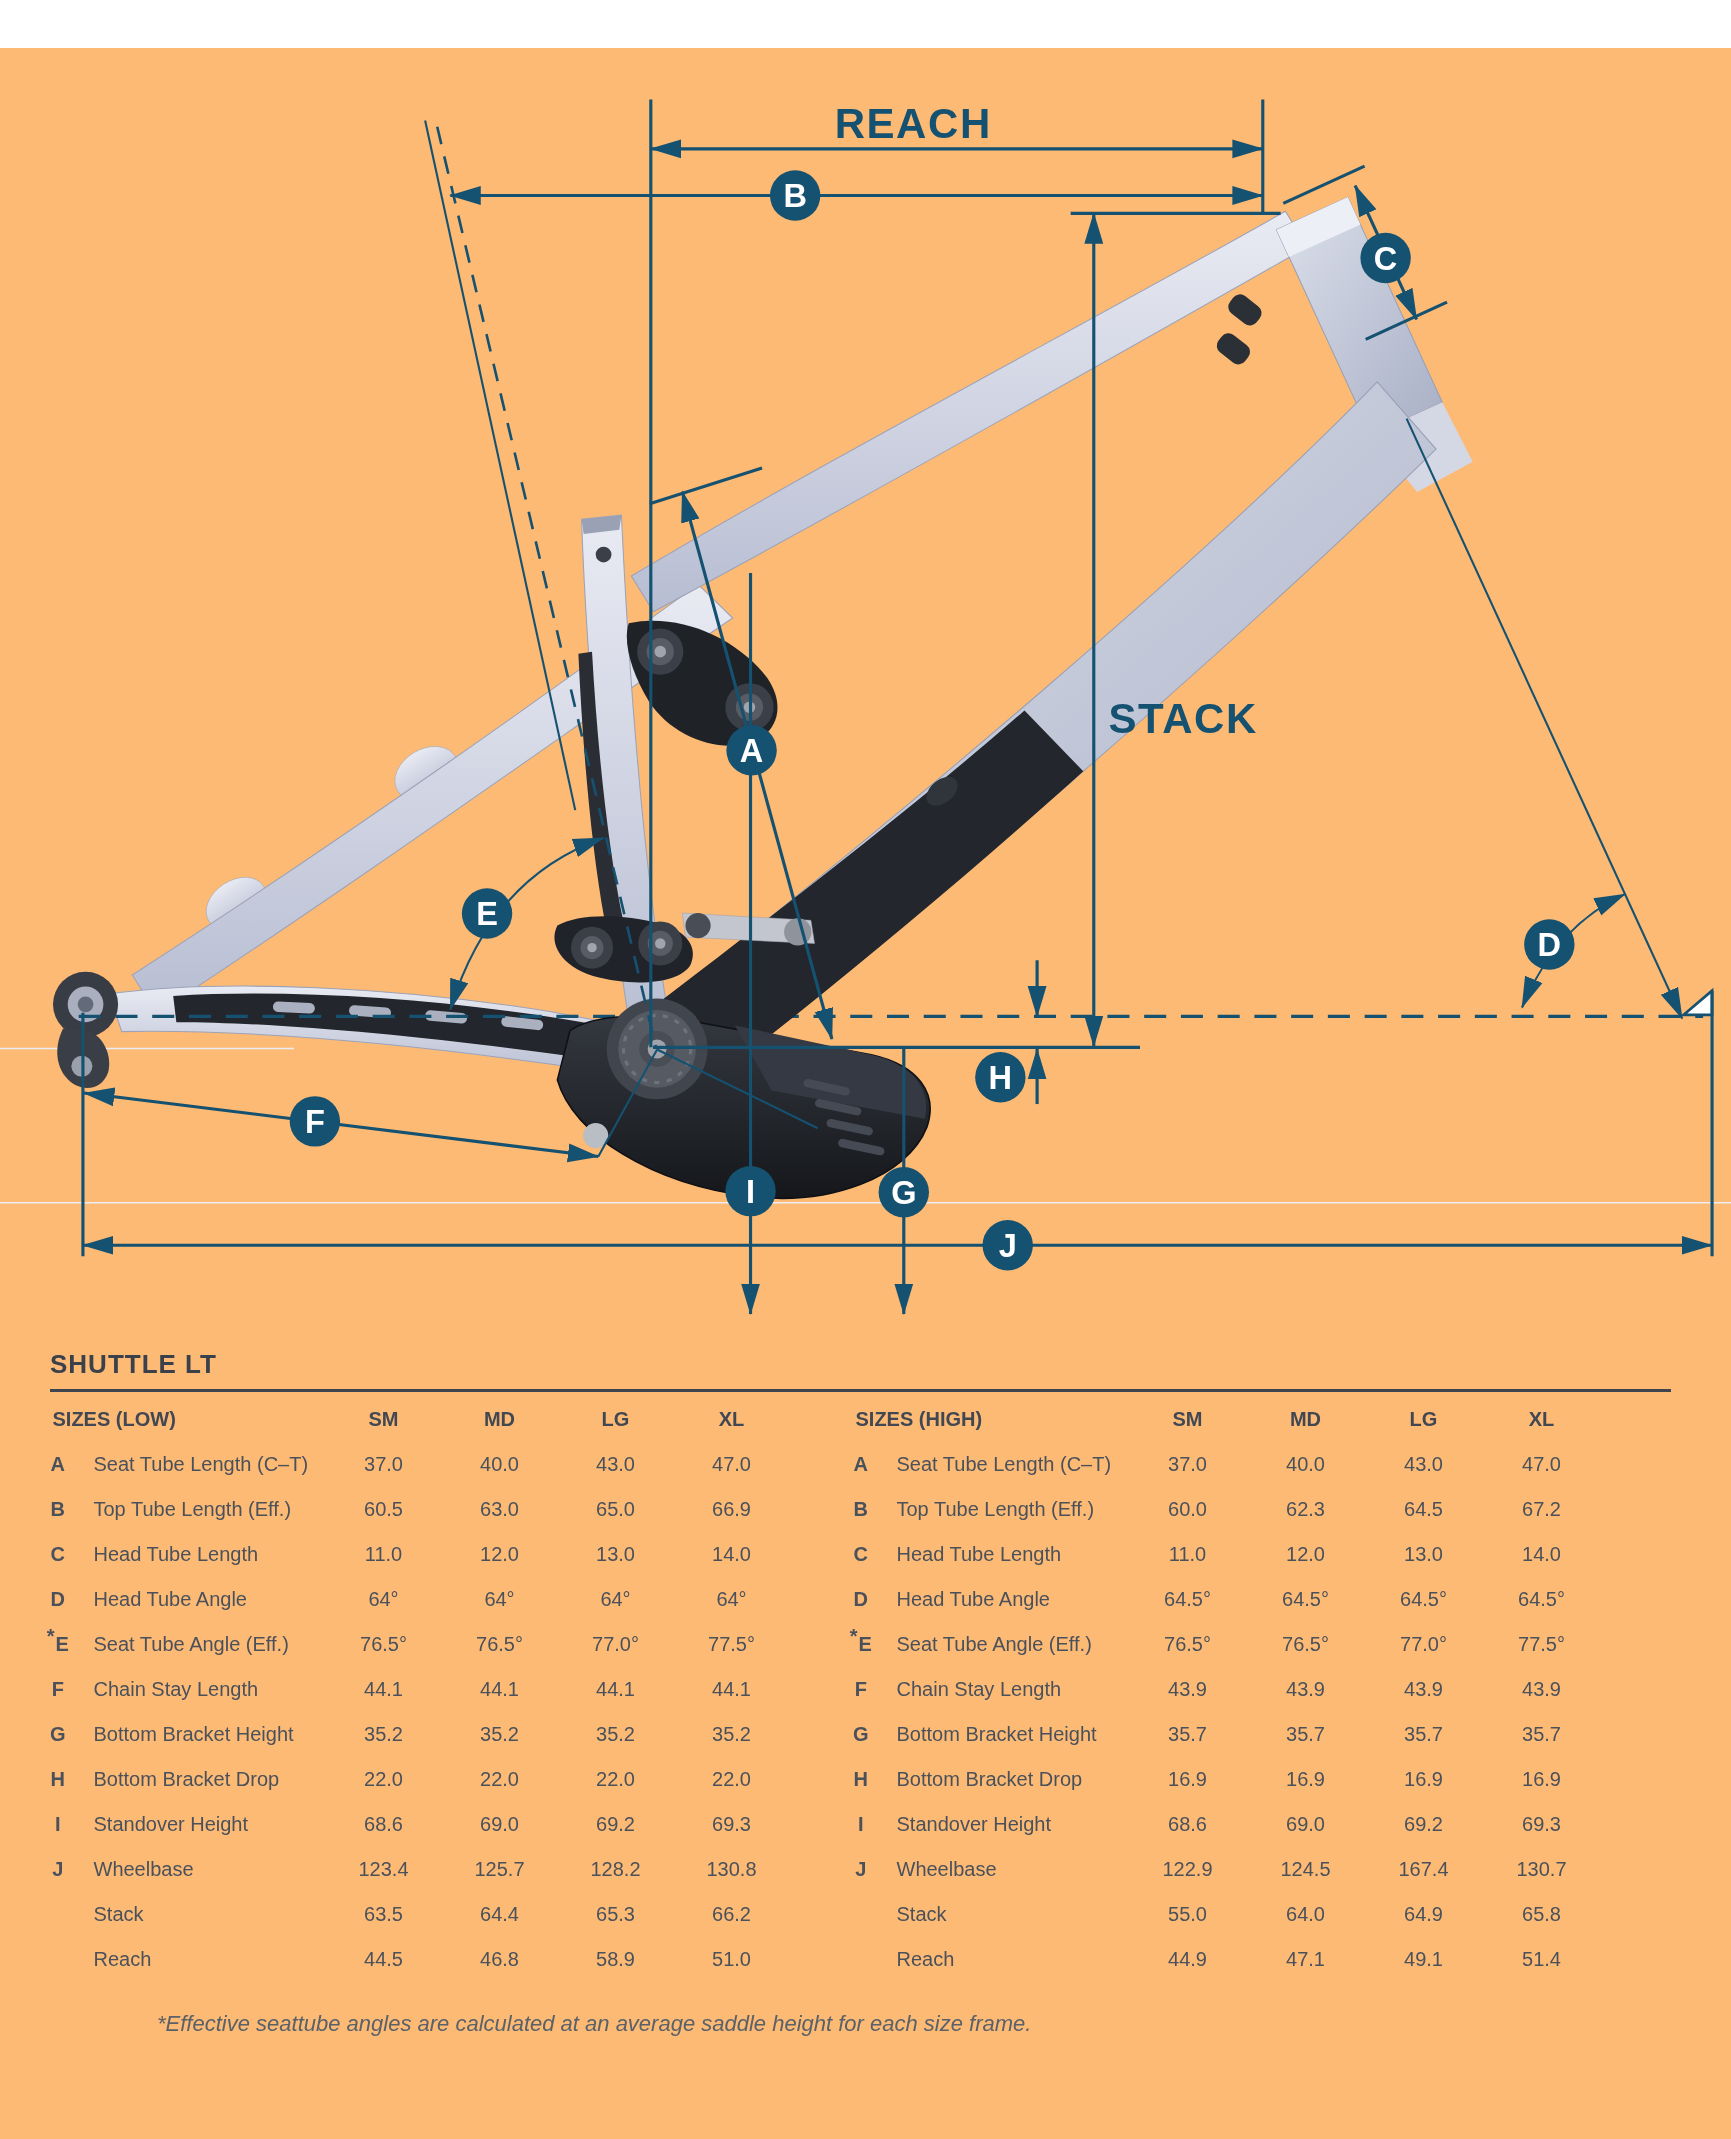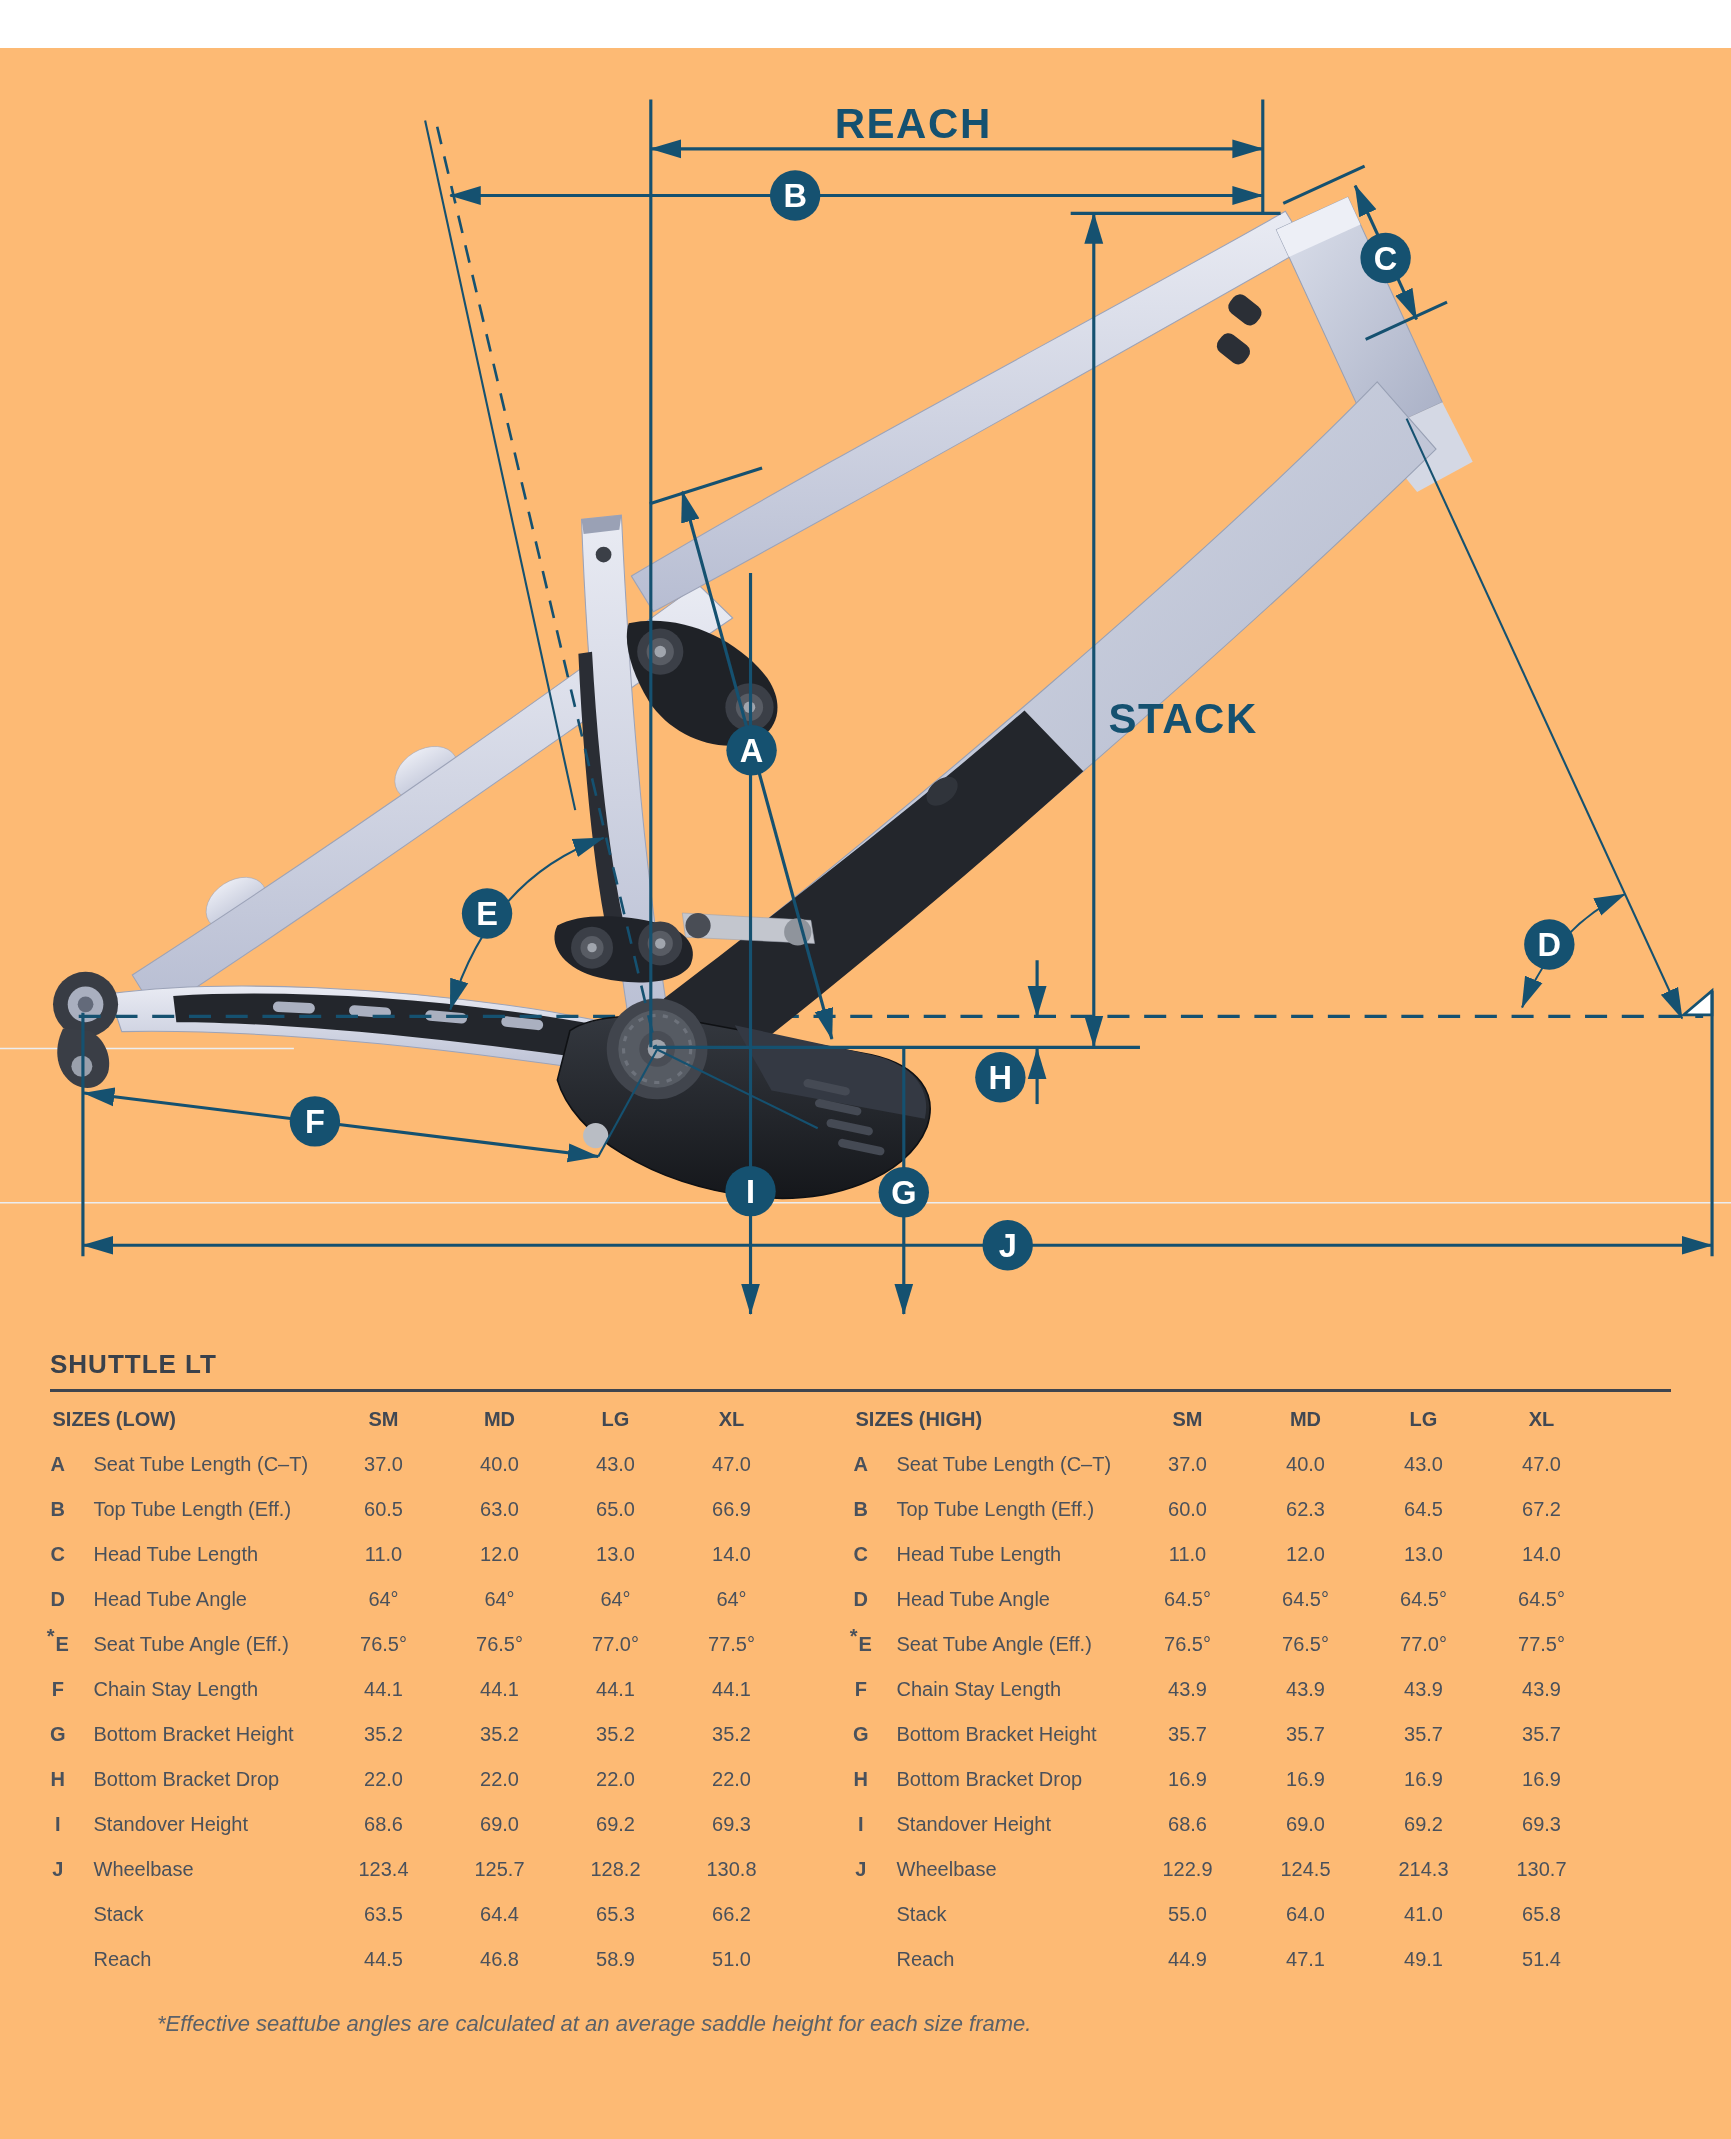--- a/index.html
+++ b/index.html
@@ -377,27 +377,27 @@
       <div class="cell letter">I</div>
       <div class="cell lab">Standover Height</div>
       <div class="cell val">68.6</div>
       <div class="cell val">69.0</div>
       <div class="cell val">69.2</div>
       <div class="cell val">69.3</div>
       <div class="cell letter">J</div>
       <div class="cell lab">Wheelbase</div>
       <div class="cell val">122.9</div>
       <div class="cell val">124.5</div>
-      <div class="cell val">214.3</div>
+      <div class="cell val">167.4</div>
       <div class="cell val">130.7</div>
       <div class="cell letter"></div>
       <div class="cell lab">Stack</div>
       <div class="cell val">55.0</div>
       <div class="cell val">64.0</div>
-      <div class="cell val">41.0</div>
+      <div class="cell val">64.9</div>
       <div class="cell val">65.8</div>
       <div class="cell letter"></div>
       <div class="cell lab">Reach</div>
       <div class="cell val">44.9</div>
       <div class="cell val">47.1</div>
       <div class="cell val">49.1</div>
       <div class="cell val">51.4</div>
     </section>
 <div class="footnote">*Effective seattube angles are calculated at an average saddle height for each size frame.</div>
 

